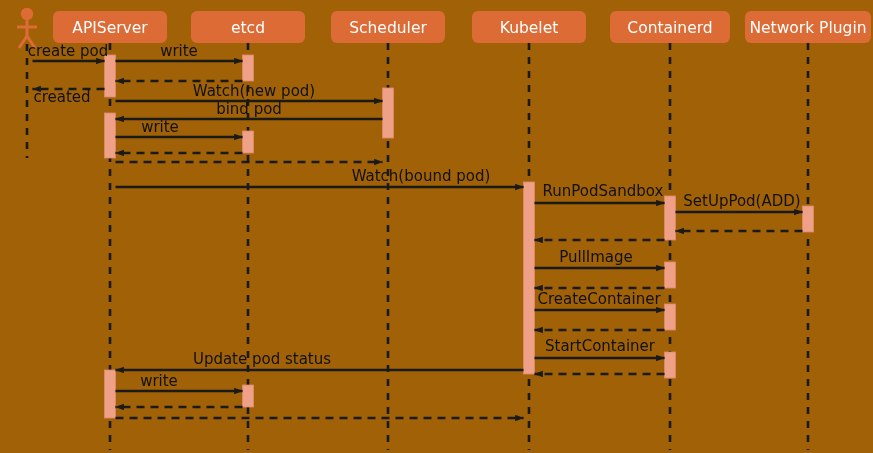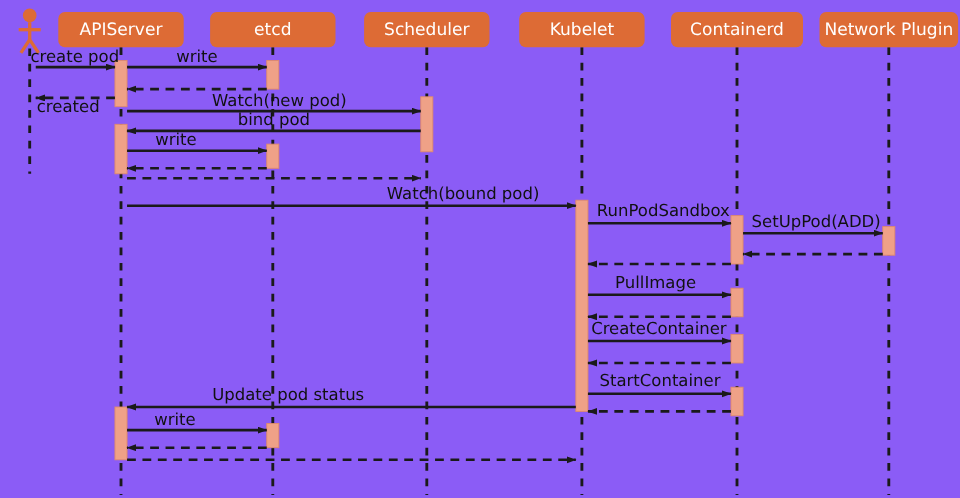--- a/index.html
+++ b/index.html
@@ -8,21 +8,21 @@
     padding: 0;
     background: #ffffff;
   }
   body {
     font-family: "DejaVu Sans", "Liberation Sans", sans-serif;
   }
   #diagram-root {
     position: relative;
     width: 873px;
     height: 453px;
-    background: #8b5cf6;
+    background: #a16207;
     overflow: hidden;
   }
   #diagram-svg {
     position: absolute;
     left: 0;
     top: 0;
     width: 873px;
     height: 453px;
     display: block;
   }

